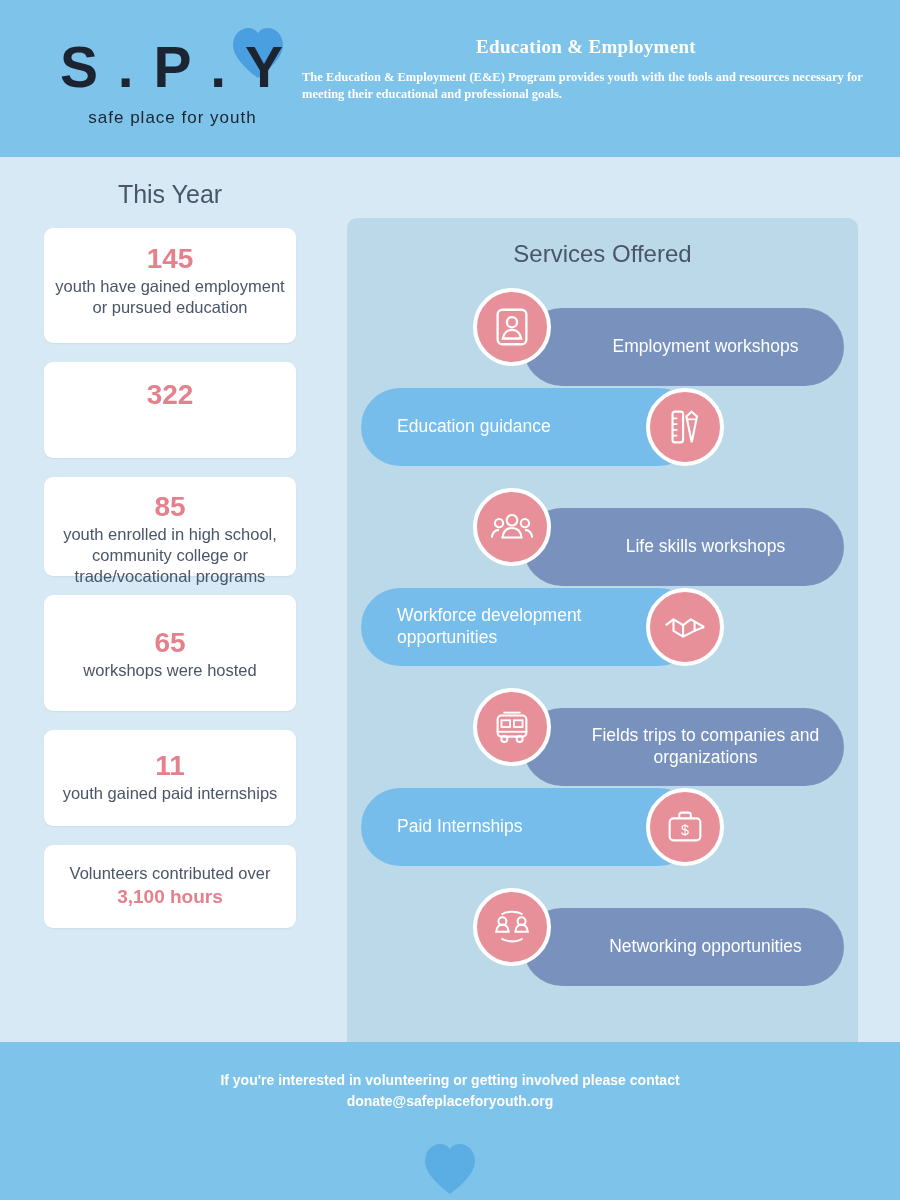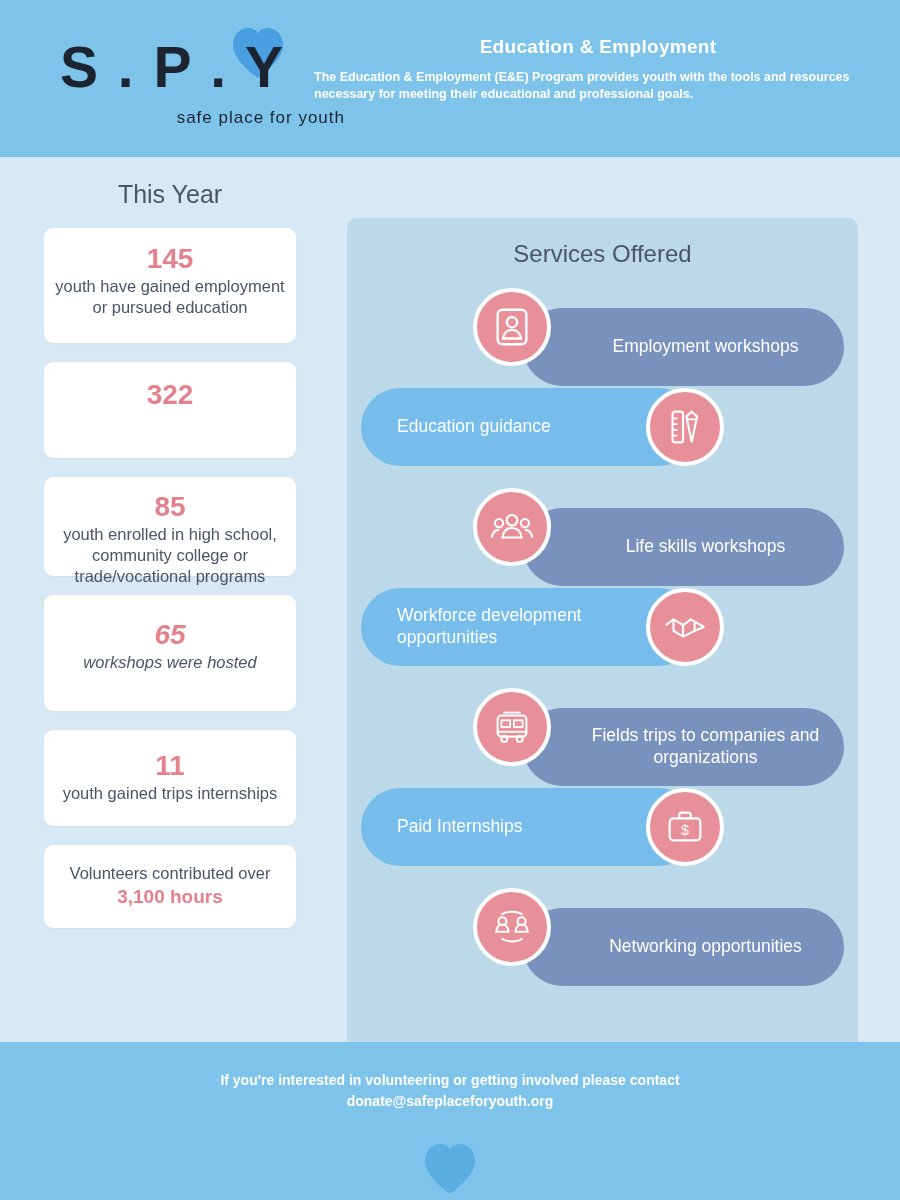--- a/index.html
+++ b/index.html
@@ -24,25 +24,25 @@
     text-align: center;
     font-size: 57px; font-weight: bold; letter-spacing: 2px;
     color: #1b2430;
     font-family: "Liberation Sans", sans-serif;
   }
   .logo-heart {
     position: absolute; left: 229px; top: 24px; width: 58px; height: 58px;
   }
   .logo-tag {
     position: absolute; left: 0; top: 108px; width: 345px;
-    text-align: right;
+    text-align: center;
     font-size: 17px; color: #1b2430; letter-spacing: 1px;
   }
   .header-right {
-    position: absolute; left: 308px; top: 36px; width: 580px;
+    position: absolute; left: 296px; top: 36px; width: 580px; font-family: Liberation Serif, serif;
   }
   .header-title {
     text-align: center; color: #ffffff; font-size: 19px; font-weight: bold;
     letter-spacing: .3px;
   }
   .header-sub {
     margin-top: 11px; color: #ffffff; font-size: 12.5px; font-weight: bold;
     line-height: 1.35; padding: 0 0 0 6px;
   }
 
@@ -66,21 +66,21 @@
   .stat-label {
     color: #4a5568; font-size: 16.5px; line-height: 1.28; margin-top: 1px;
   }
   .stat-card.inverse .stat-label { margin-top: 0; }
   .stat-card.inverse .stat-num { font-size: 19px; margin-top: 2px; }
 
   
   .c0 { height: 115px; padding-top: 15px; }
   .c1 { height: 96px; padding-top: 17px; }
   .c2 { height: 99px; padding-top: 14px; }
-  .c3 { height: 116px; padding-top: 24px; font-style: italic; }
+  .c3 { height: 116px; padding-top: 32px; }
   .c4 { height: 96px; padding-top: 20px; }
   .c5 { height: 83px; padding-top: 18px; }
 
   
   .panel {
     position: absolute; left: 347px; top: 218px; width: 511px; height: 908px;
     background: #bcd9e9; border-radius: 10px;
   }
   .panel-title {
     position: absolute; left: 0; top: 22px; width: 511px; text-align: center;
@@ -166,21 +166,21 @@
     <div class="stat-label">youth enrolled in high school, community college or trade/vocational programs</div>
   </div>
 
   <div class="stat-card c3">
     <div class="stat-num">65</div>
     <div class="stat-label">workshops were hosted</div>
   </div>
 
   <div class="stat-card c4">
     <div class="stat-num">11</div>
-    <div class="stat-label">youth gained trips internships</div>
+    <div class="stat-label">youth gained paid internships</div>
   </div>
 
   <div class="stat-card c5 inverse">
     <div class="stat-label">Volunteers contributed over</div>
     <div class="stat-num">3,100 hours</div>
   </div>
 
 </div>
 
 <div class="panel">

